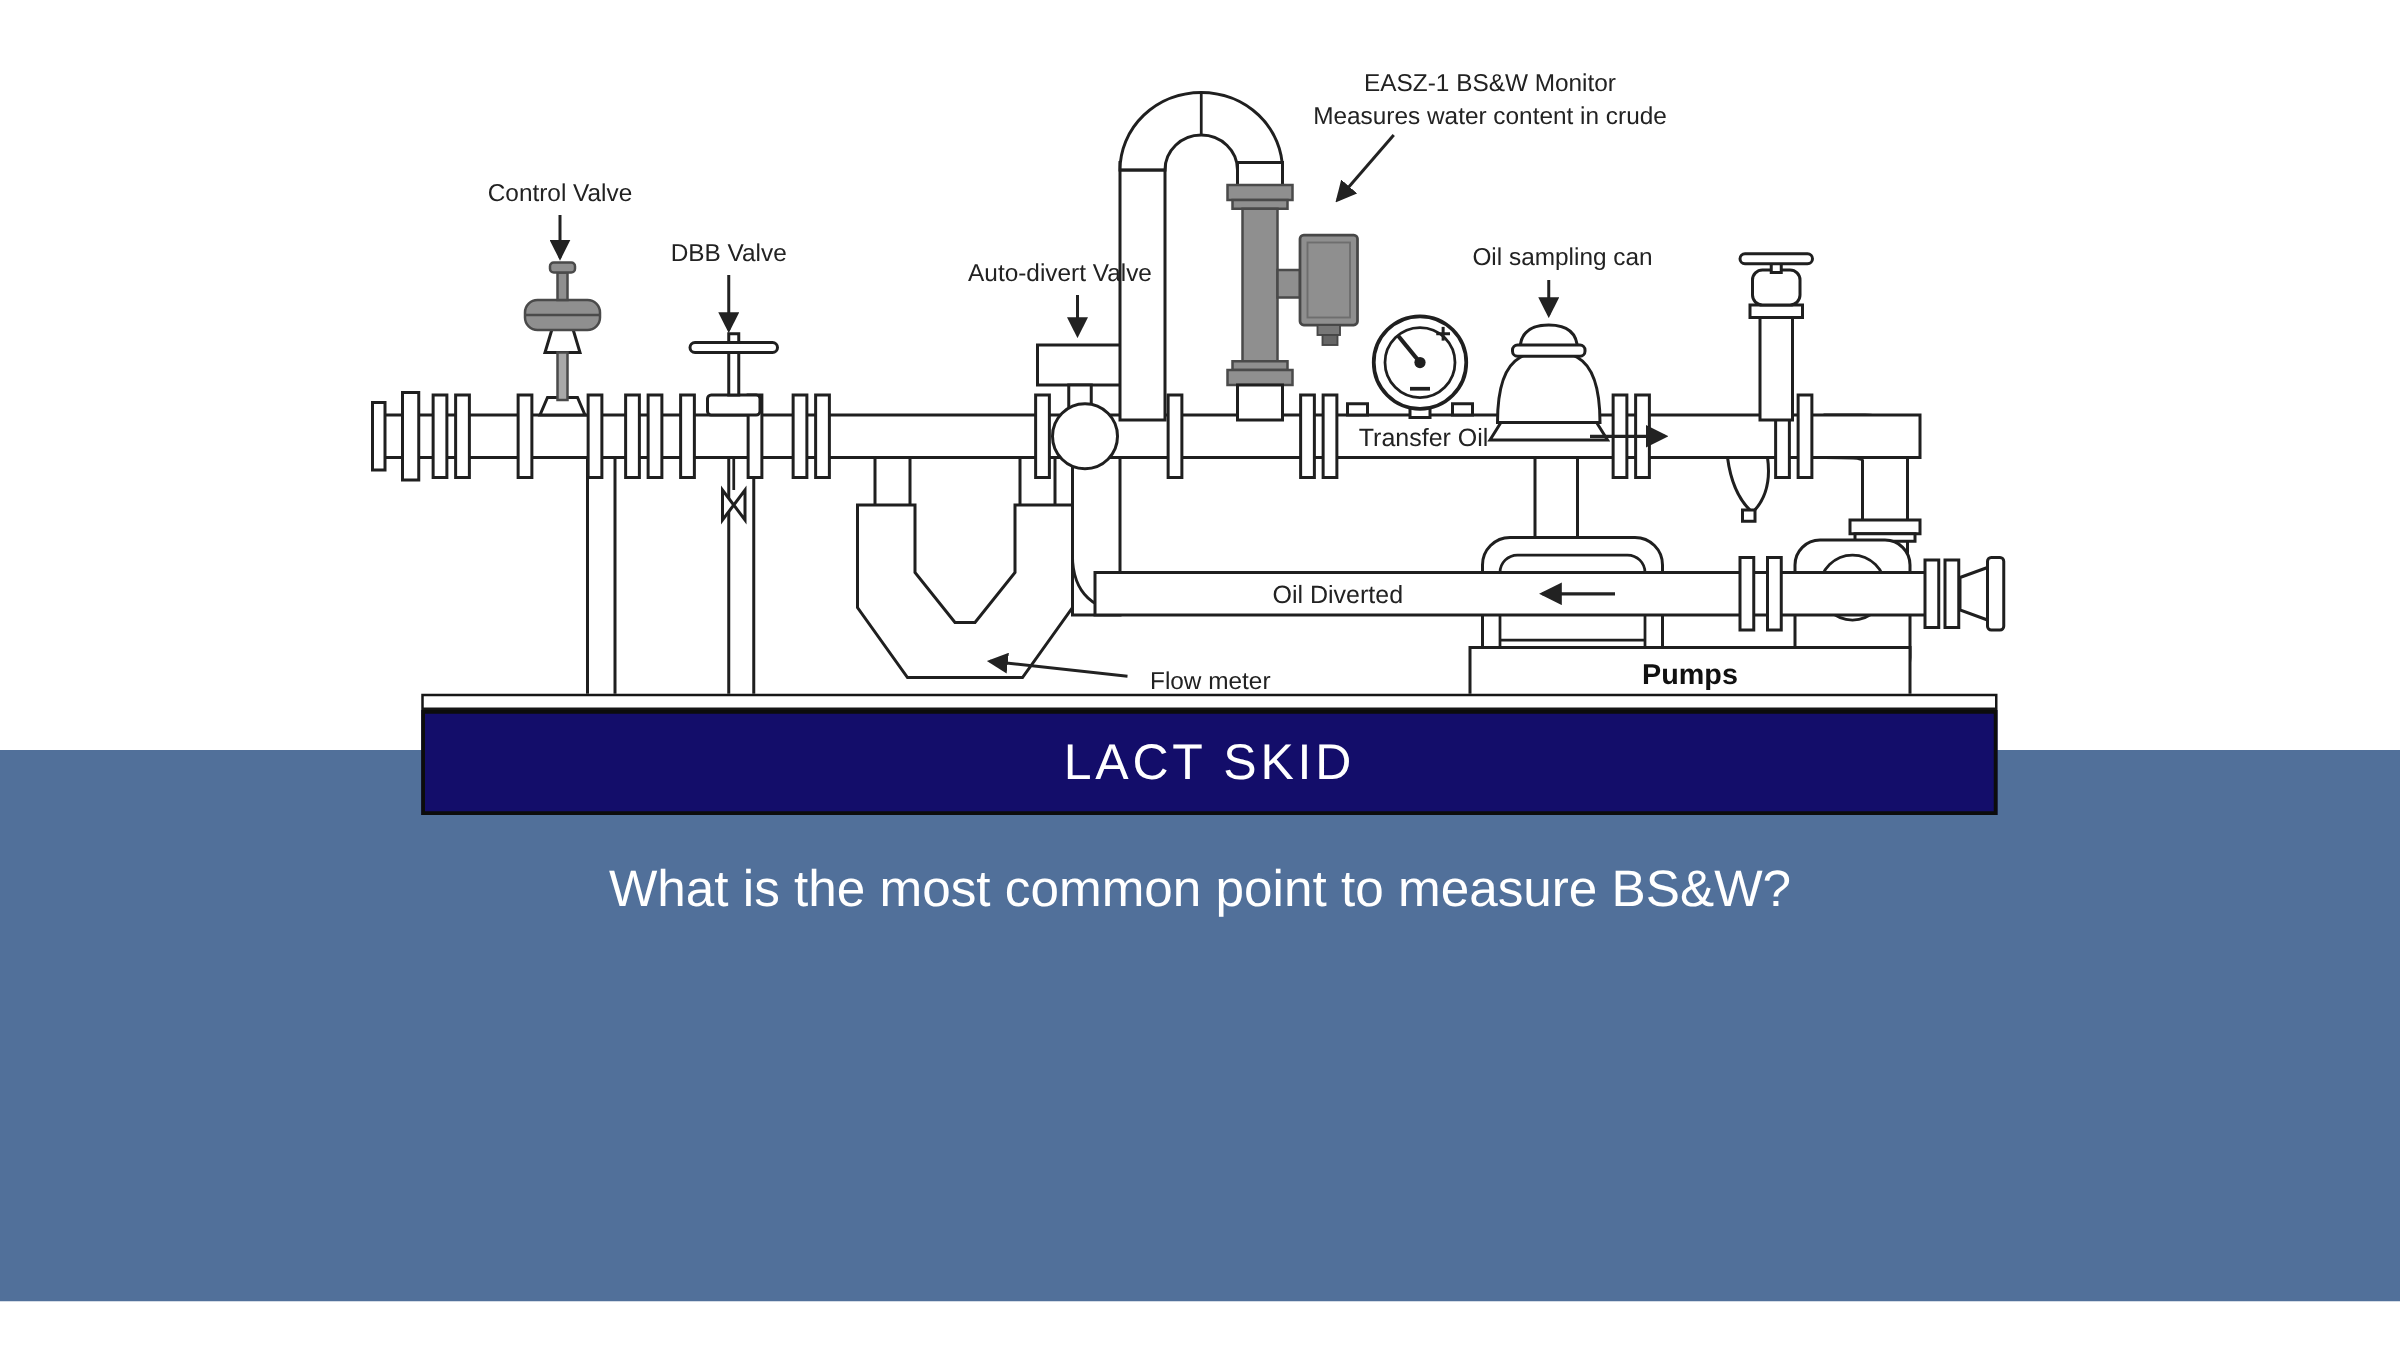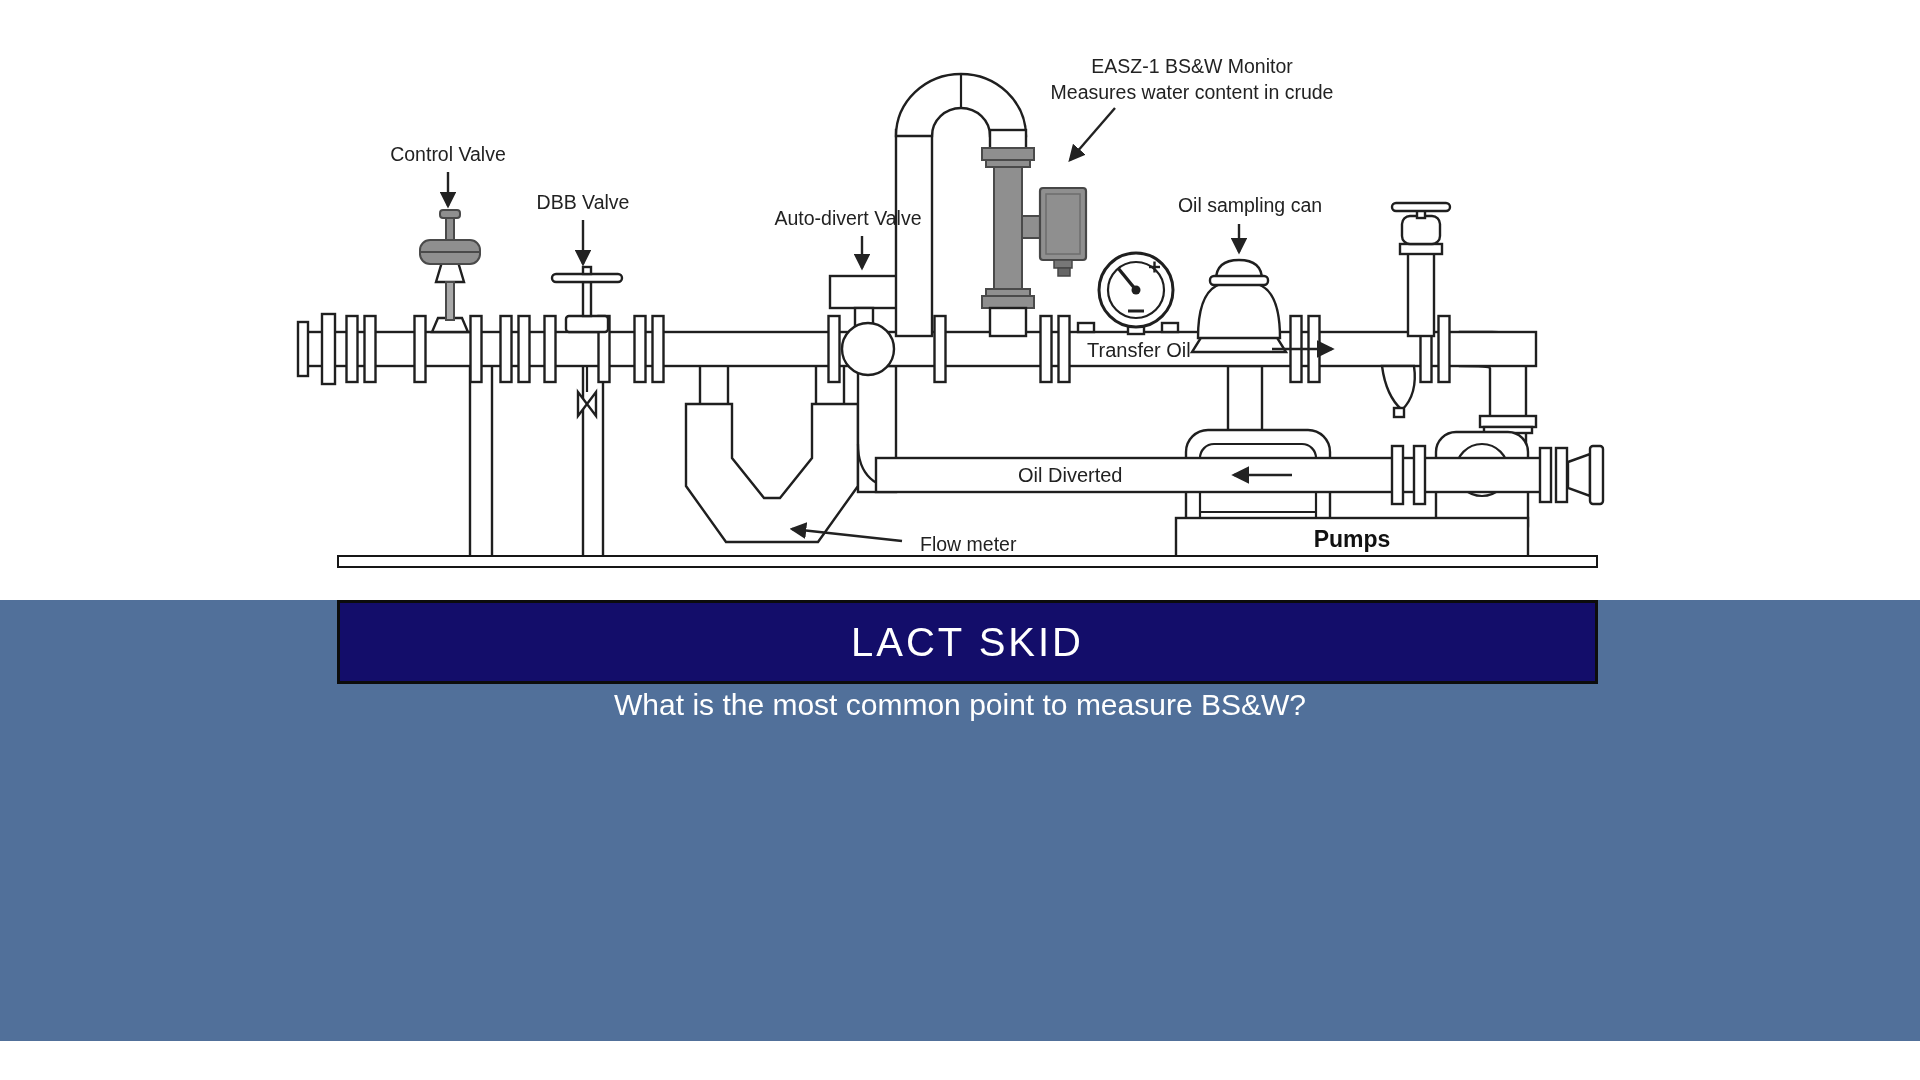--- a/index.html
+++ b/index.html
@@ -11,23 +11,23 @@
   .panel{position:absolute;left:0;top:600px;width:1920px;height:441px;background:var(--panel);z-index:1;}
   .diagram-svg{position:absolute;left:0;top:0;width:1920px;height:680px;z-index:2;}
   .ln{fill:#ffffff;stroke:var(--ink);stroke-width:2.4;}
   .thin{fill:none;stroke:var(--ink);stroke-width:2.2;}
   .gray{fill:var(--device);stroke:#4a4a4a;stroke-width:2;}
   .gray2{fill:#a9a9a9;stroke:#4a4a4a;stroke-width:2;}
   .lbl{font-family:"Liberation Sans","DejaVu Sans",sans-serif;font-size:19.5px;fill:#222222;}
   .pipe-lbl{font-family:"Liberation Sans","DejaVu Sans",sans-serif;font-size:20px;fill:#222222;}
   .pumps-lbl{font-family:"Liberation Sans","DejaVu Sans",sans-serif;font-size:23px;font-weight:bold;fill:#111111;}
   .deck{position:absolute;left:337px;top:555px;width:1261px;height:13px;background:#ffffff;border:2px solid #161616;z-index:3;}
-  .banner{position:absolute;left:337px;top:600px;width:1261px;height:84px;background:var(--banner);border:3px solid #0c0c0c;display:flex;align-items:center;justify-content:center;z-index:3;}
+  .banner{position:absolute;left:337px;top:568px;width:1261px;height:84px;background:var(--banner);border:3px solid #0c0c0c;display:flex;align-items:center;justify-content:center;z-index:3;}
   .banner-title{color:#ffffff;font-size:40px;letter-spacing:3px;font-weight:400;}
-  .question{position:absolute;left:0;top:688px;width:1920px;text-align:center;color:#ffffff;font-size:30px;font-weight:400;z-index:4;}
+  .question{position:absolute;left:0;top:688px;width:1920px;text-align:center;color:#ffffff;font-size:41px;font-weight:400;z-index:4;}
   .answer{position:absolute;left:90px;top:798px;width:1680px;color:#ffffff;font-size:39px;line-height:1.4;font-weight:400;z-index:4;}
 </style>
 </head>
 <body>
 
 <div class="slide">
 
   <div class="panel"></div>
 
   <svg class="diagram-svg" viewBox="0 0 1920 680">

